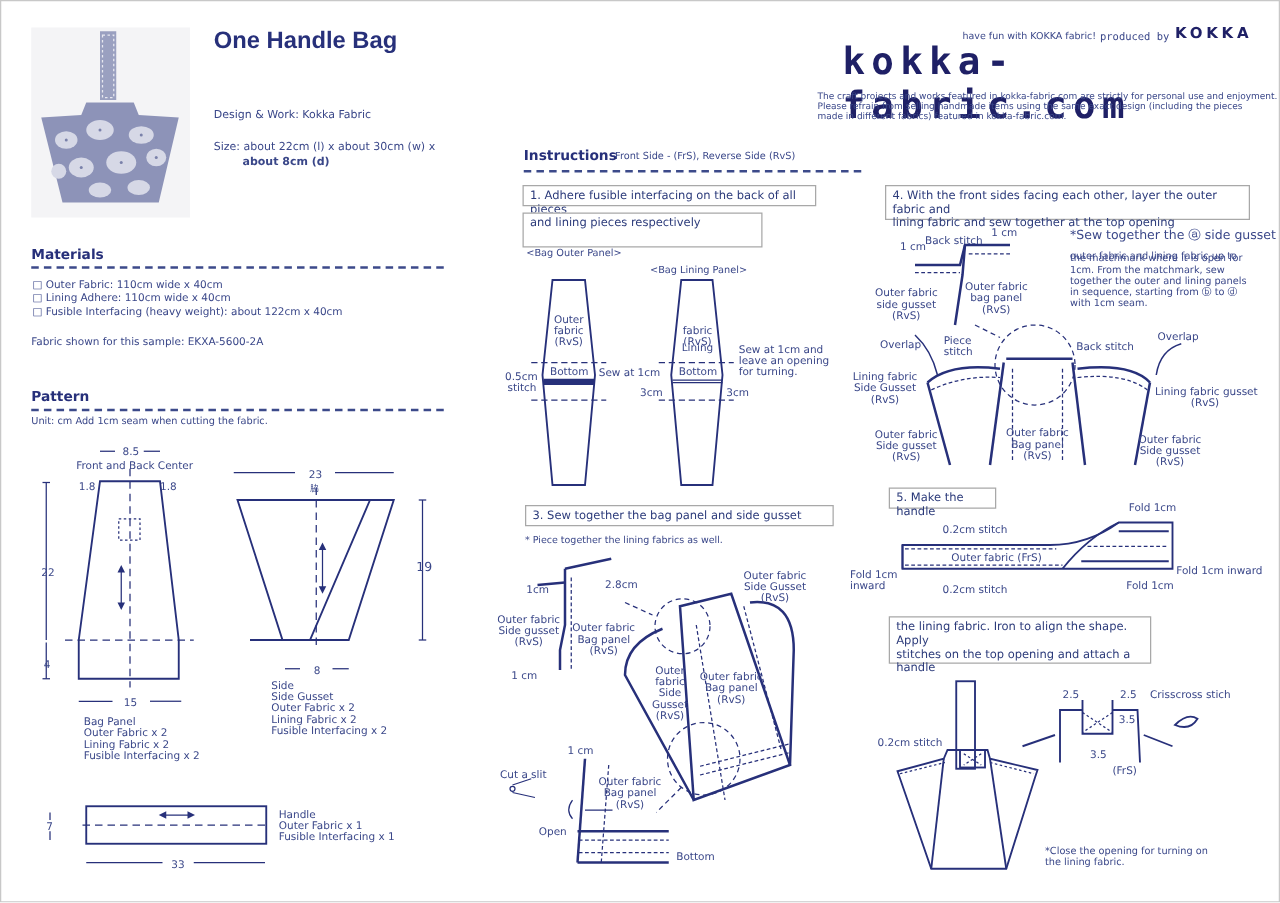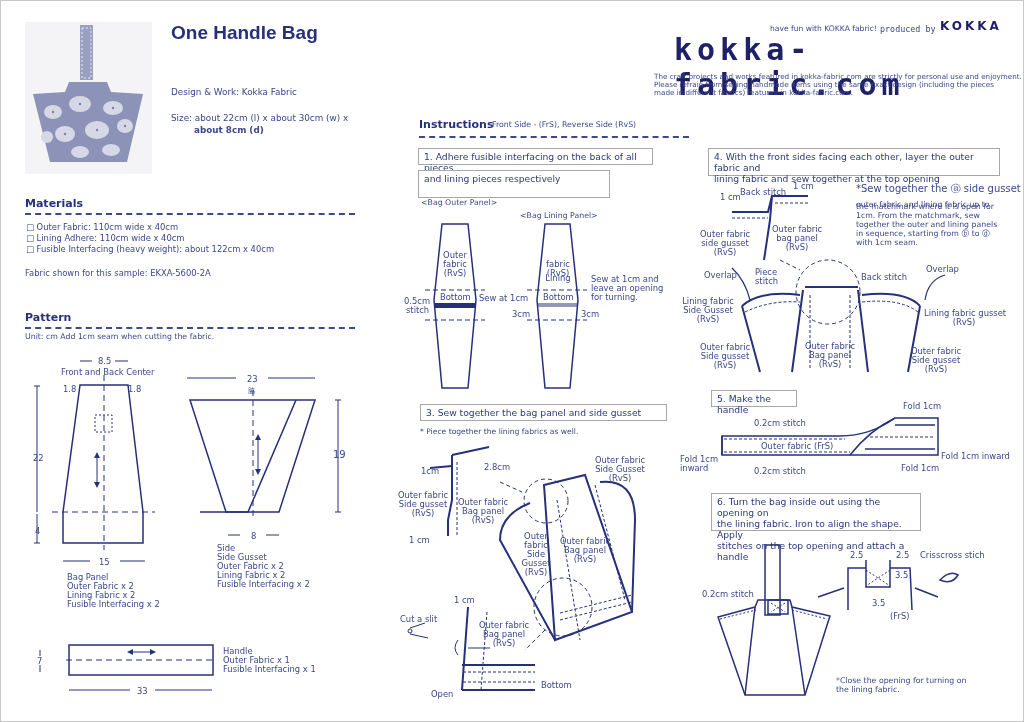--- a/index.html
+++ b/index.html
@@ -253,21 +253,21 @@
 <div class="t tc" style="left:520px;top:558px;width:32px;">Gusset</div>
 <div class="t tc" style="left:520px;top:567px;width:32px;">(RvS)</div>
 <div class="t tc" style="left:556px;top:536px;width:58px;">Outer fabric</div>
 <div class="t tc" style="left:556px;top:545px;width:58px;">Bag panel</div>
 <div class="t tc" style="left:556px;top:554px;width:58px;">(RvS)</div>
 <div class="t" style="left:400px;top:614px;">Cut a slit</div>
 <div class="t" style="left:454px;top:595px;">1 cm</div>
 <div class="t tc" style="left:474px;top:620px;width:60px;">Outer fabric</div>
 <div class="t tc" style="left:474px;top:629px;width:60px;">Bag panel</div>
 <div class="t tc" style="left:474px;top:638px;width:60px;">(RvS)</div>
-<div class="t" style="left:431px;top:689px;">Open</div>
+<div class="t" style="left:431px;top:660px;">Open</div>
 <div class="t" style="left:541px;top:680px;">Bottom</div>
 
 <div class="stepbox" style="left:708px;top:148px;width:292px;height:28px;">
   <div>4. With the front sides facing each other, layer the outer fabric and</div>
   <div>lining fabric and sew together at the top opening</div>
 </div>
 <div class="t" style="left:856px;top:184px;font-size:10px;">*Sew together the  ⓐ side gusset</div>
 <div class="t" style="left:856px;top:200px;font-size:7.8px;">outer fabric and lining fabric up to</div>
 <div class="t" style="left:856px;top:202px;font-size:7.8px;">the matchmark where it is open for</div>
 <div class="t" style="left:856px;top:211px;font-size:7.8px;">1cm. From the matchmark, sew</div>
@@ -353,21 +353,20 @@
 <div class="t" style="left:754px;top:418px;">0.2cm stitch</div>
 <div class="t" style="left:761px;top:441px;">Outer fabric (FrS)</div>
 <div class="t" style="left:754px;top:466px;">0.2cm stitch</div>
 <div class="t" style="left:680px;top:454px;">Fold 1cm</div>
 <div class="t" style="left:680px;top:463px;">inward</div>
 <div class="t" style="left:903px;top:401px;">Fold 1cm</div>
 <div class="t" style="left:941px;top:440px;margin-top:11px;">Fold 1cm inward</div>
 <div class="t" style="left:901px;top:463px;">Fold 1cm</div>
 
 <div class="stepbox" style="left:711px;top:493px;width:210px;height:38px;">
-  <div>6. Turn the bag inside out using the opening on</div>
   <div>the lining fabric. Iron to align the shape. Apply</div>
   <div>stitches on the top opening and attach a handle</div>
 </div>
 <svg width="334" height="200" style="left:690px;top:530px;" viewBox="690 530 334 200">
   <g stroke="#27307a" fill="none" stroke-width="1.5">
     <rect x="765" y="545" width="15" height="70"></rect>
     <rect x="768" y="600" width="20" height="14"></rect>
     <path d="M758 600 L790 600 L792 607 L830 616 L828 622 L805 695 L745 695 L718 617 L755 607 Z"></path>
     <path d="M755 607 L745 695"></path>
       <path d="M792 607 L805 695"></path>

